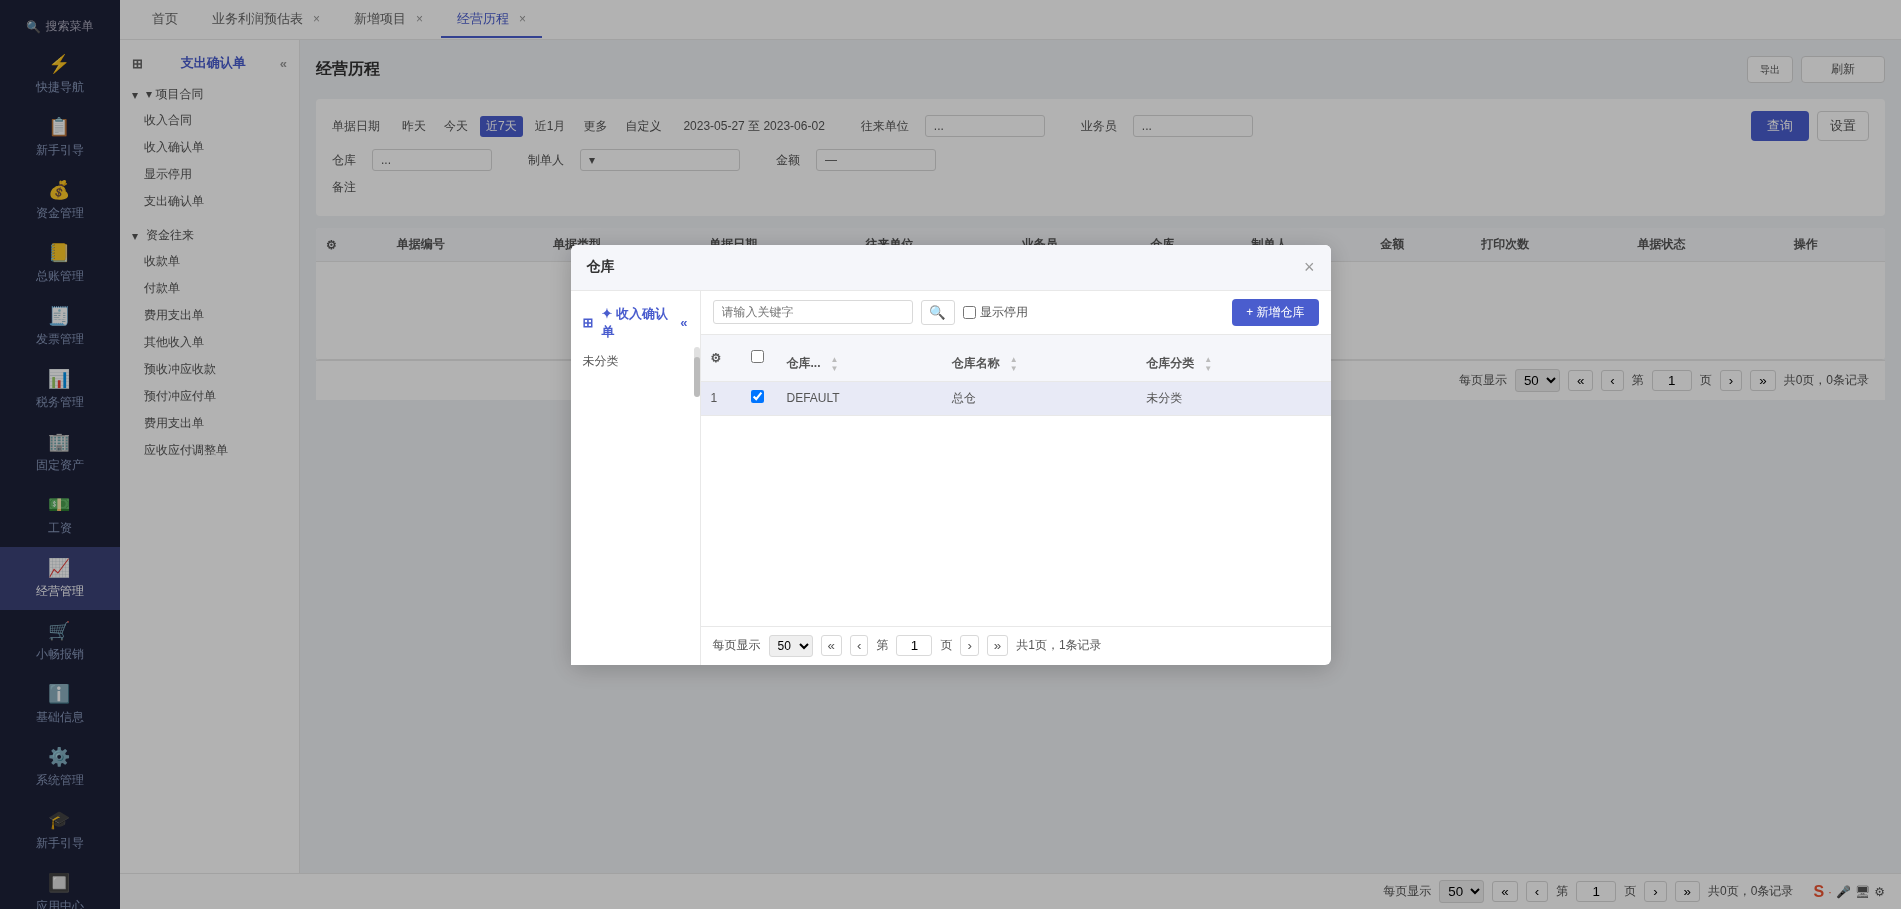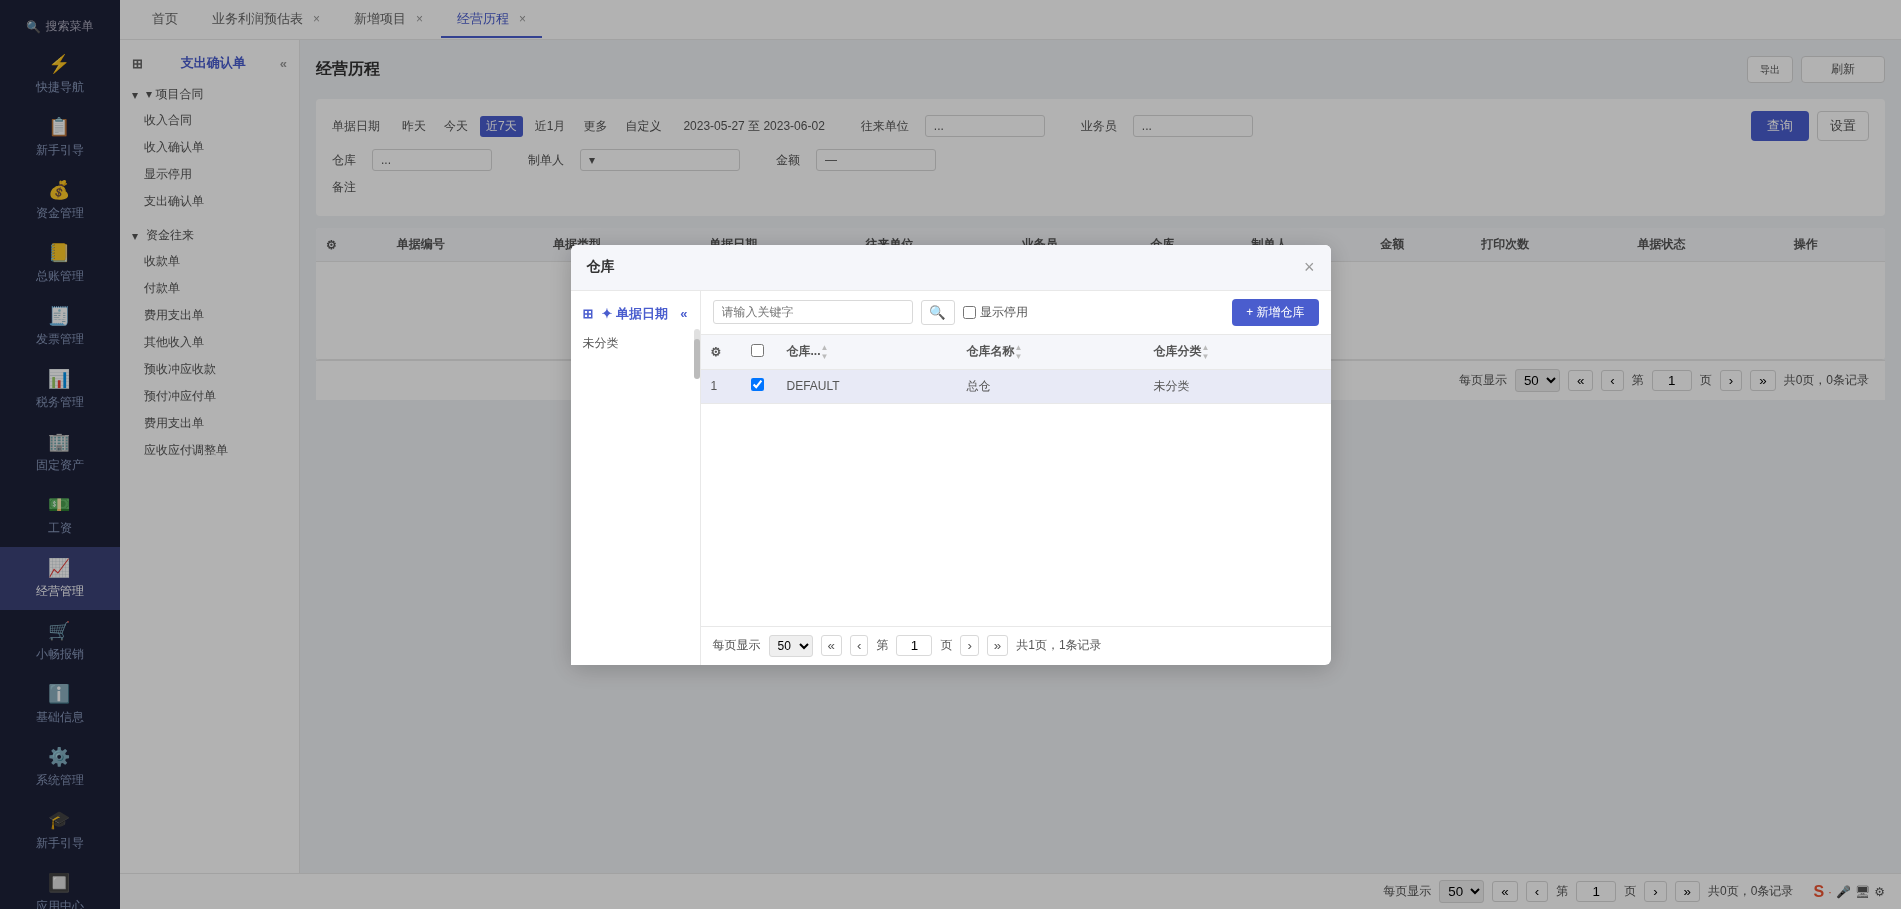--- a/index.html
+++ b/index.html
@@ -92,21 +92,21 @@
     .modal-search-btn { border: 1px solid #d9d9d9; background: #fff; padding: 4px 8px; border-radius: 3px; cursor: pointer; }
     .modal-checkbox-label { display: flex; align-items: center; gap: 4px; font-size: 12px; color: #555; cursor: pointer; }
     .btn-add-warehouse { background: #4a5dce; color: #fff; border: none; padding: 5px 14px; border-radius: 4px; font-size: 12px; cursor: pointer; margin-left: auto; }
 
     
     .modal-table { flex: 1; overflow: auto; }
     .modal-data-table { width: 100%; border-collapse: collapse; font-size: 12px; }
     .modal-data-table th { background: #f5f6fa; padding: 8px 10px; text-align: left; border-bottom: 1px solid #e8e8e8; color: #555; white-space: nowrap; }
     .modal-data-table td { padding: 8px 10px; border-bottom: 1px solid #e8e8e8; color: #555; }
     .modal-data-table tr.selected td { background: #e8eaf6; }
-    .th-sort { display: flex; align-items: center; gap: 0; cursor: pointer; }
+    .th-sort { display: flex; align-items: center; gap: 10px; cursor: pointer; margin-top: 12px; }
     .sort-arrows { display: flex; flex-direction: column; font-size: 8px; color: #bbb; }
 
     
     .modal-pagination { display: flex; align-items: center; padding: 8px 12px; border-top: 1px solid #e8e8e8; gap: 8px; font-size: 12px; color: #555; }
     .modal-page-btn { border: 1px solid #d9d9d9; background: #fff; padding: 2px 6px; cursor: pointer; border-radius: 3px; color: #555; }
     .modal-page-input { border: 1px solid #d9d9d9; width: 36px; text-align: center; padding: 2px 4px; border-radius: 3px; }
     .modal-per-page { border: 1px solid #d9d9d9; padding: 2px 4px; border-radius: 3px; font-size: 12px; }
 
     
     .modal-footer { display: flex; justify-content: flex-end; gap: 10px; padding: 12px 16px; border-top: 1px solid #e8e8e8; }
@@ -368,21 +368,21 @@
     <div class="modal-header">
       <span class="modal-title">仓库</span>
       <span class="modal-close">×</span>
     </div>
 
     <div class="modal-body">
 
       <div class="modal-left">
         <div class="modal-left-header">
           <span>⊞</span>
-          <span style="margin-left:4px;">✦ 单据日期</span>
+          <span style="margin-left:4px;">✦ 收入确认单</span>
           <span class="modal-left-collapse">«</span>
         </div>
         <div style="position:relative;">
           <div class="modal-left-item">未分类</div>
           <div class="scroll-indicator">
             <div class="scroll-thumb"></div>
           </div>
         </div>
       </div>
 

